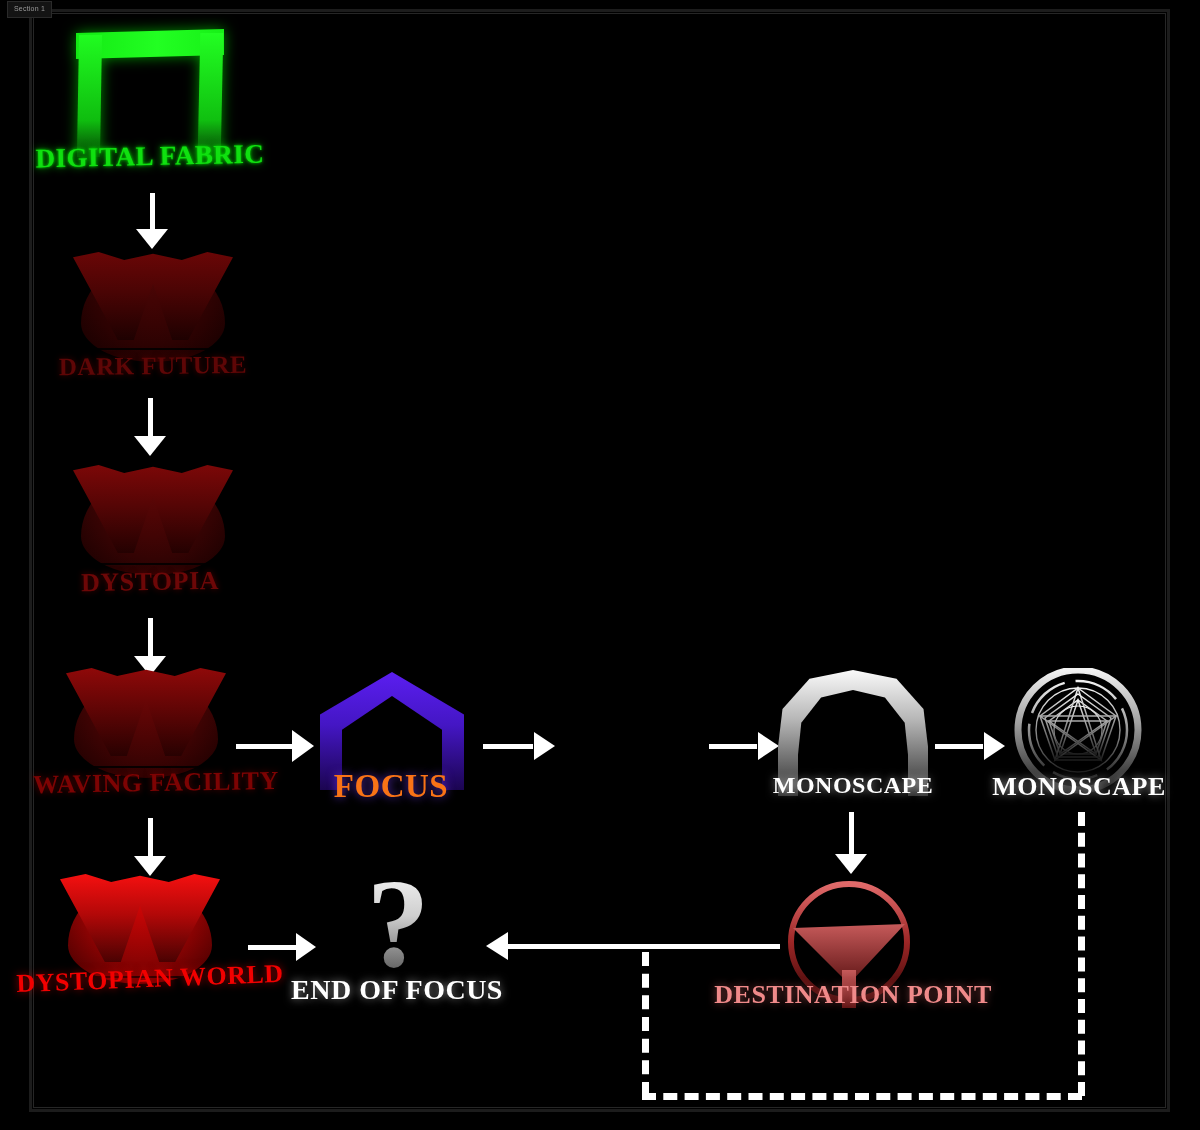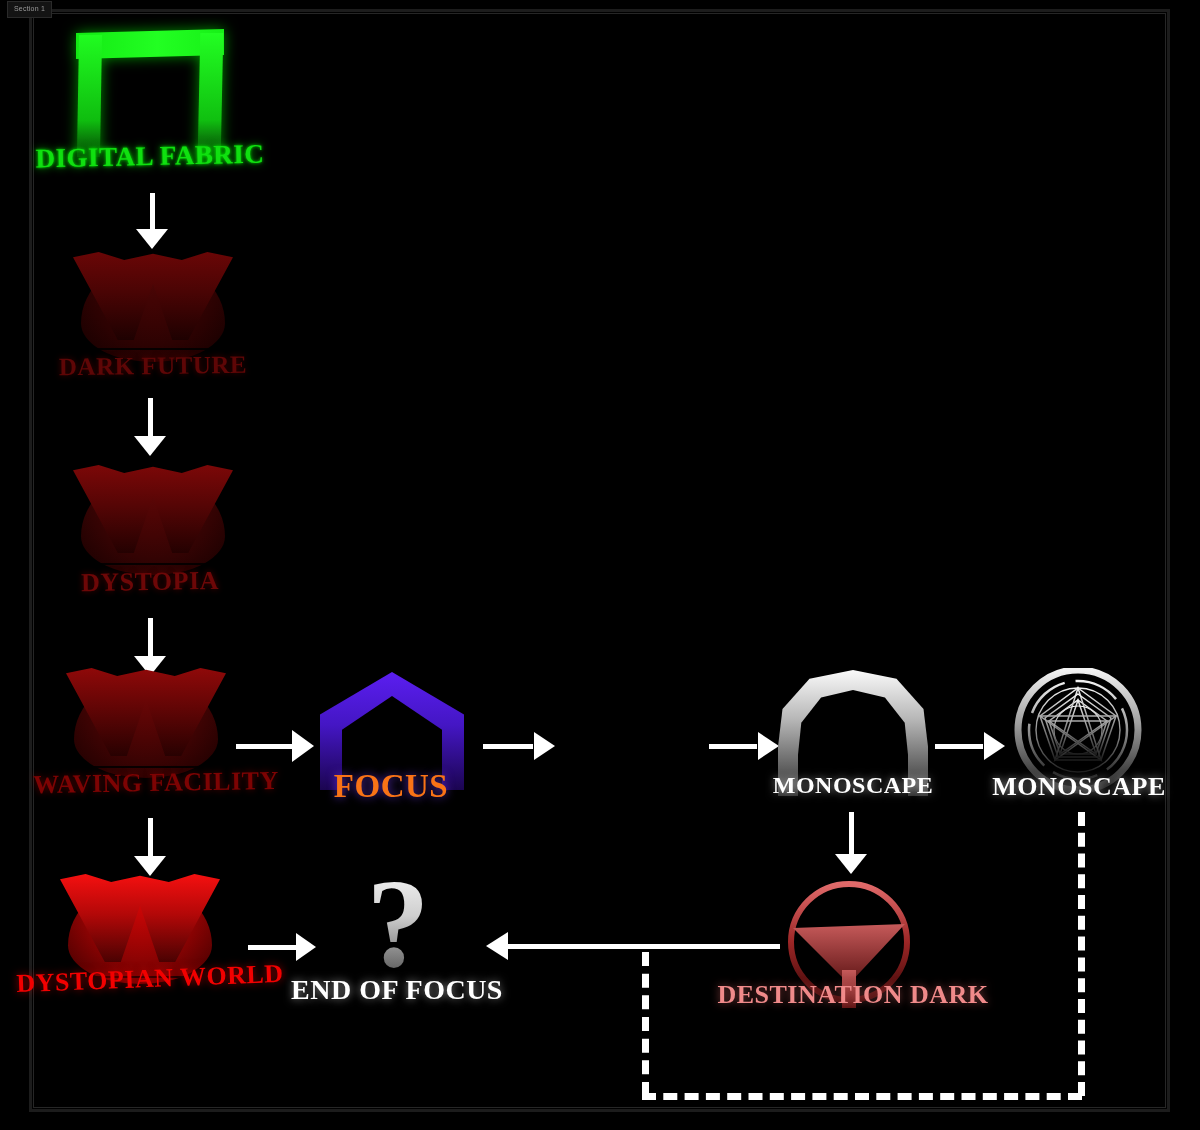--- a/index.html
+++ b/index.html
@@ -310,21 +310,21 @@
               <stop offset="0" stop-color="#c65a5a"></stop>
               <stop offset="1" stop-color="#5d1414"></stop>
             </linearGradient>
           </defs>
           <circle cx="73" cy="62" r="58" fill="none" stroke="url(#dp)" stroke-width="6"></circle>
           <polygon points="17,48 129,44 73,104" fill="url(#dp2)"></polygon>
           <rect x="66" y="90" width="14" height="38" fill="url(#dp2)"></rect>
         </svg>
       </div>
     </div>
-    <div class="label lb-salmon" style="top:100px;left:77px;font-size:26px;">DESTINATION DARK</div>
+    <div class="label lb-salmon" style="top:100px;left:77px;font-size:26px;">DESTINATION POINT</div>
   </div>
 
   <div class="arrow" style="left:486px;top:925px;width:294px;height:44px;">
     <div class="shaft" style="height:5px;top:19px;left:22px;width:272px;"></div>
     <div class="head" style="left:0;top:7px;border-top:14px solid transparent;border-bottom:14px solid transparent;border-right:22px solid #fff;"></div>
   </div>
 
   <div class="node" style="left:348px;top:872px;">
     <div class="glyph">
       <div class="qmark">?</div>

